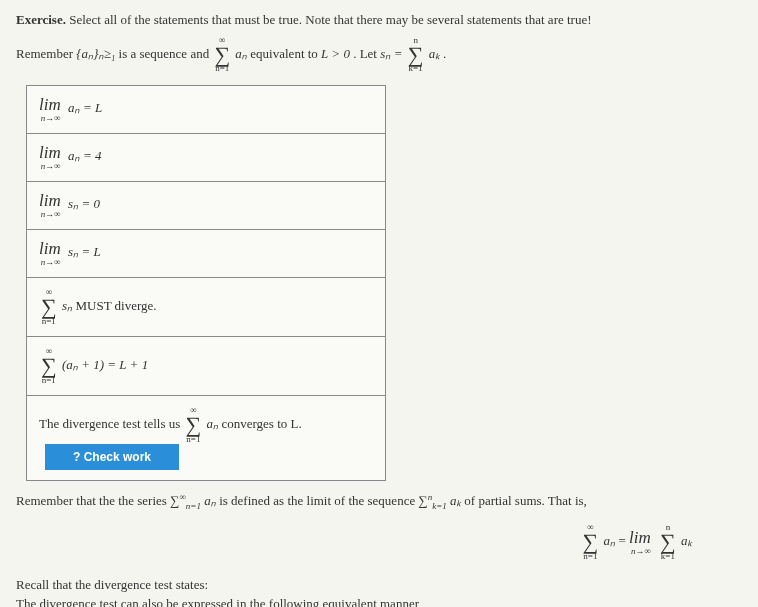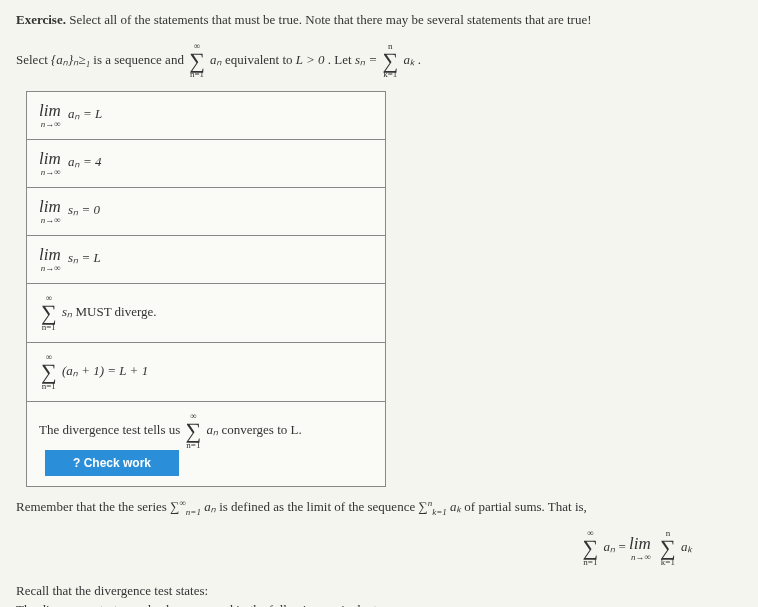--- a/index.html
+++ b/index.html
@@ -8,21 +8,21 @@
       background: #f5f5f0;
       color: #333;
       padding: 10px 16px;
       width: 758px;
       height: 607px;
       overflow: hidden;
       font-size: 13px;
       line-height: 1.5;
     }
     .exercise-label { font-weight: bold; }
-    .header-line { margin-bottom: 12px; }
+    .header-line { margin-bottom: 6px; }
     .prompt-line { margin-bottom: 12px; }
     .options-table {
       border-collapse: collapse;
       margin-left: 10px;
       margin-bottom: 10px;
       width: 360px;
     }
     .options-table td {
       border: 1px solid #888;
       padding: 10px 12px;
@@ -59,21 +59,21 @@
   </style>
 </head>
 <body>
 
 <div class="header-line">
   <span class="exercise-label">Exercise.</span>
   <span>Select all of the statements that must be true. Note that there may be several statements that are true!</span>
 </div>
 
 <div class="prompt-line">
-  <span>Select </span>
+  <span>Remember </span>
   <span class="math">{aₙ}ₙ≥₁</span>
   <span> is a sequence and </span>
   <span class="sum-block">
     <span class="sum-top">∞</span>
     <span class="sum-sigma">∑</span>
     <span class="sum-bot">n=1</span>
   </span>
   <span class="math">aₙ</span>
   <span> equivalent to </span>
   <span class="math">L &gt; 0</span>

